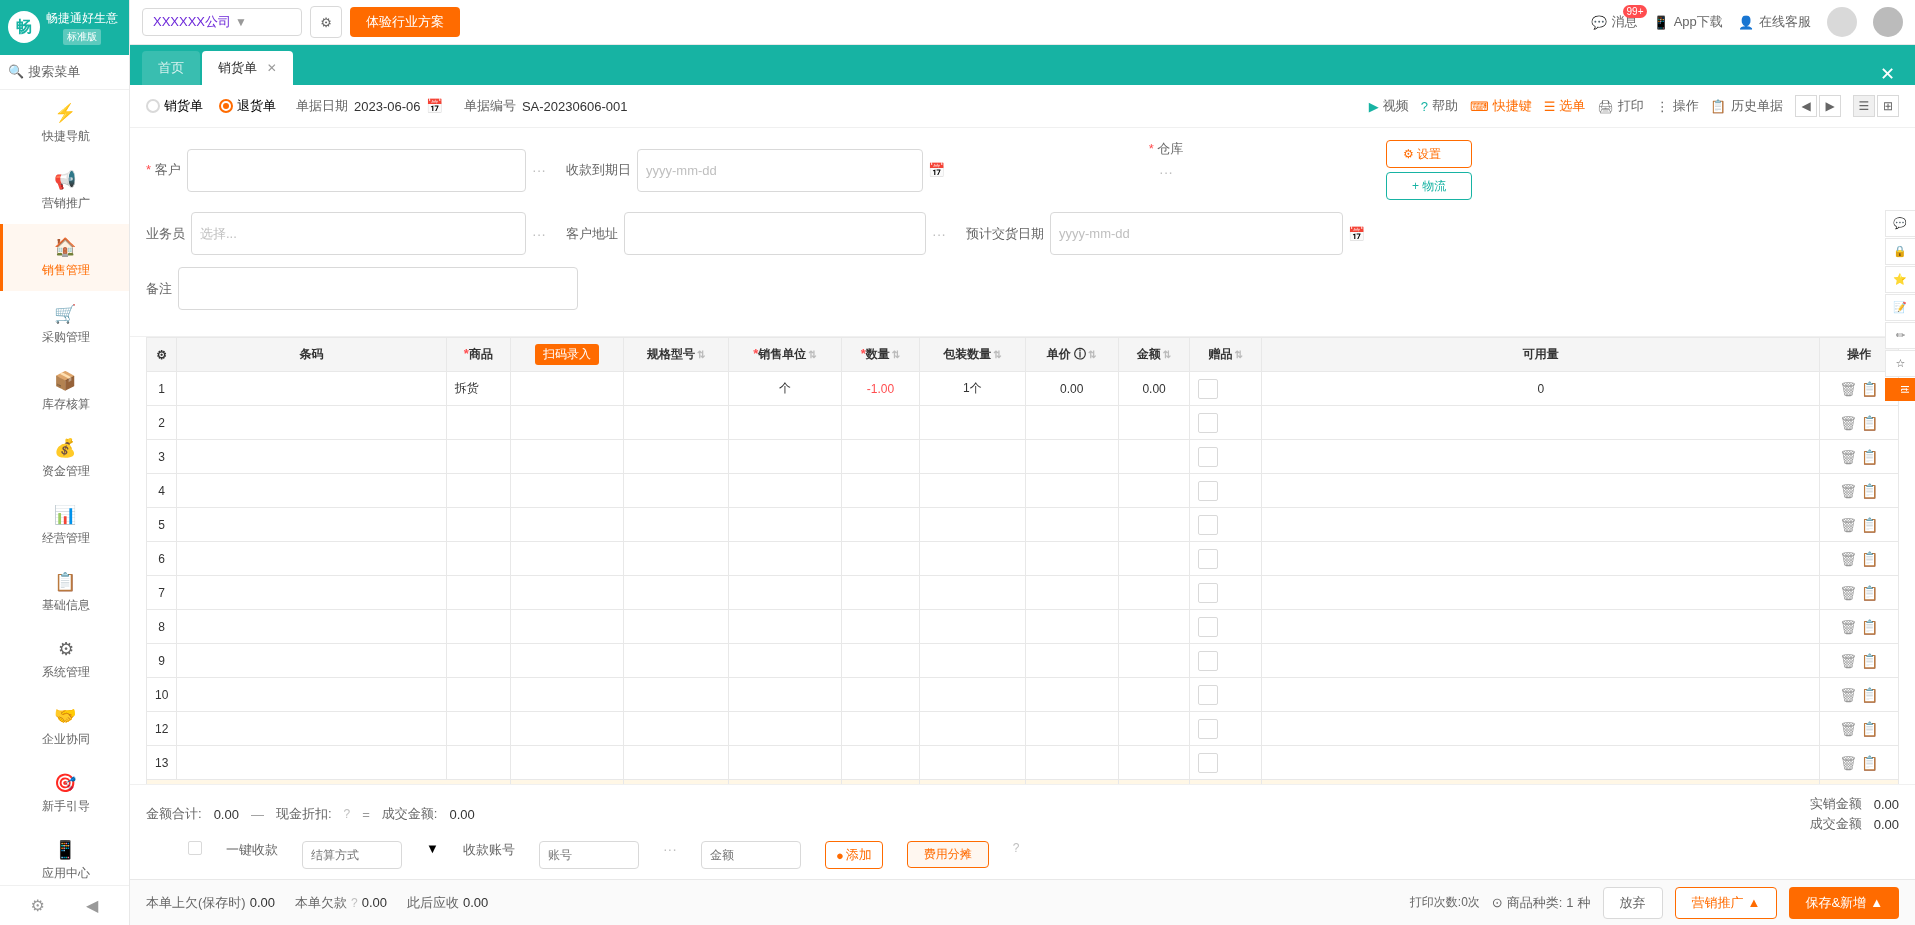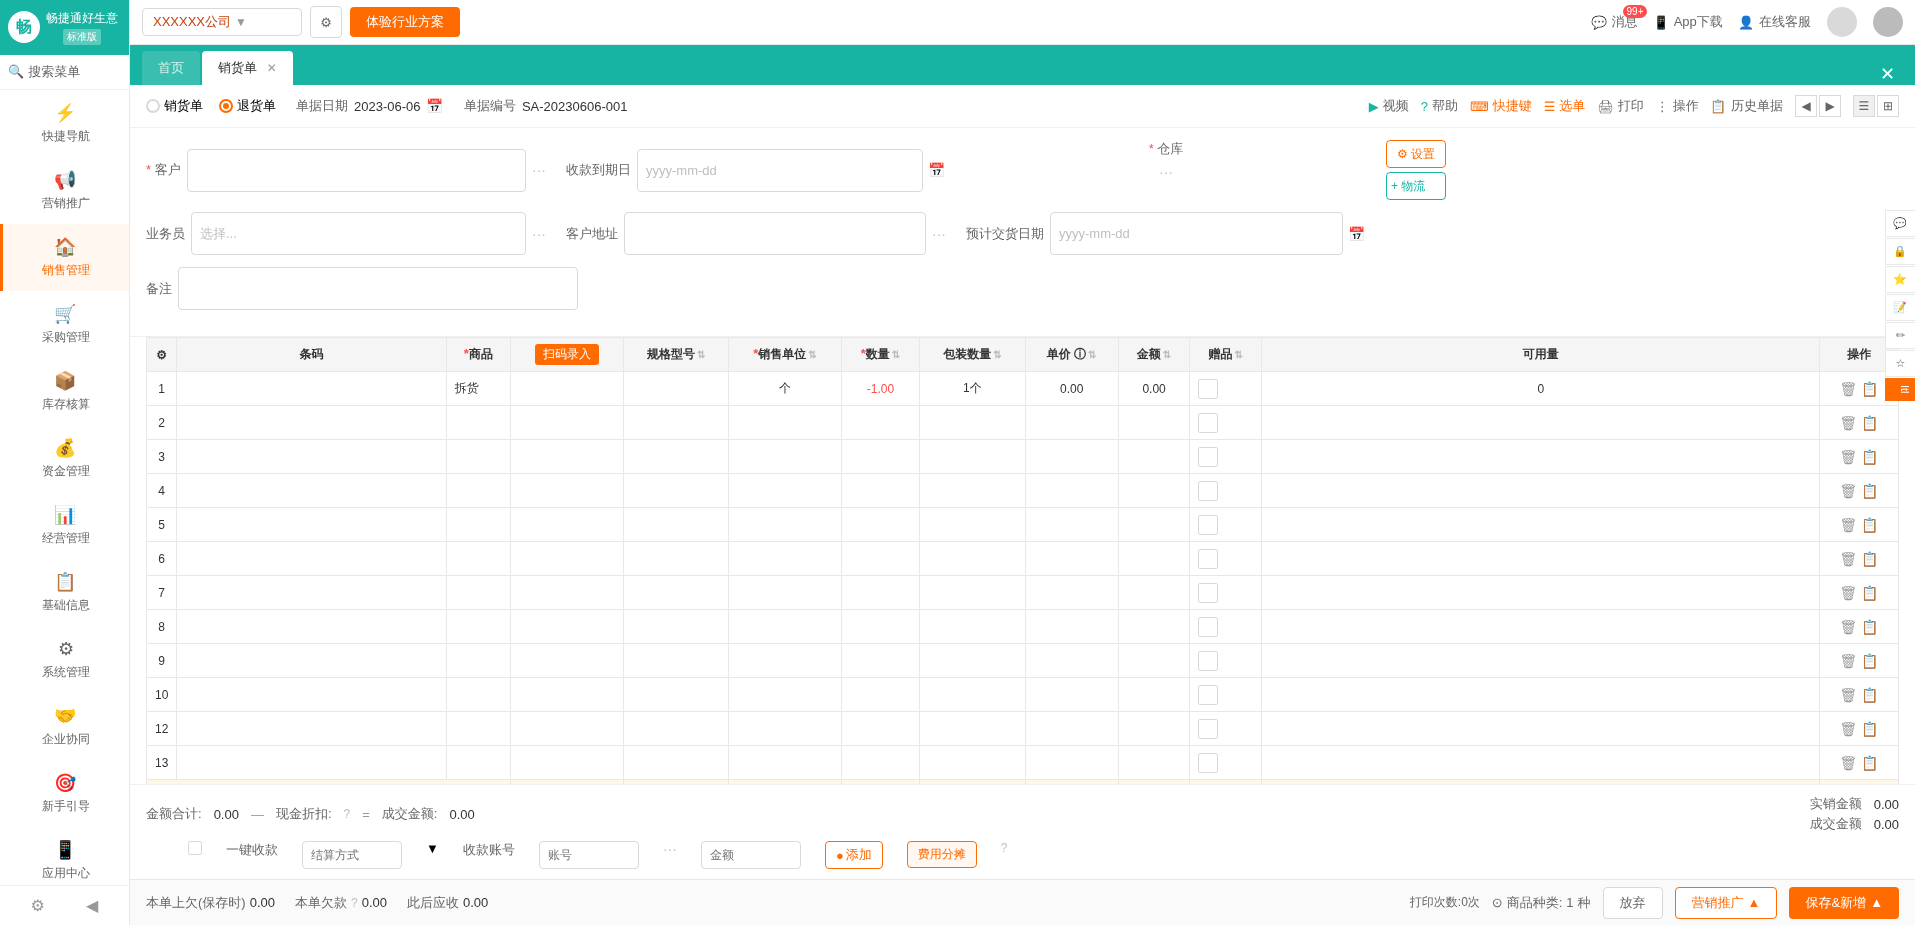--- a/index.html
+++ b/index.html
@@ -20,21 +20,21 @@
     .sidebar-nav-item .nav-label { font-size: 12px; text-align: center; }
     .sidebar-footer { padding: 10px; border-top: 1px solid #f0f0f0; display: flex; justify-content: space-around; }
     .sidebar-footer-btn { cursor: pointer; color: #999; font-size: 16px; }
 
     
     .main { flex: 1; display: flex; flex-direction: column; overflow: hidden; }
 
     
     .top-header { height: 45px; background: #fff; border-bottom: 1px solid #e8e8e8; display: flex; align-items: center; padding: 0 12px; gap: 8px; flex-shrink: 0; }
     .company-selector { display: flex; align-items: center; gap: 4px; border: 1px solid #d9d9d9; border-radius: 4px; padding: 4px 10px; cursor: pointer; min-width: 160px; }
-    .company-name { color: #c2410c; font-size: 13px; }
+    .company-name { color: #6d28d9; font-size: 13px; }
     .company-arrow { color: #999; font-size: 12px; }
     .settings-btn { width: 32px; height: 32px; display: flex; align-items: center; justify-content: center; cursor: pointer; color: #666; font-size: 16px; border: 1px solid #d9d9d9; border-radius: 4px; }
     .trial-btn { background: #ff6b00; color: #fff; border: none; border-radius: 4px; padding: 6px 16px; cursor: pointer; font-size: 13px; }
     .top-header-right { margin-left: auto; display: flex; align-items: center; gap: 16px; }
     .header-action { display: flex; align-items: center; gap: 4px; cursor: pointer; color: #666; font-size: 13px; position: relative; }
     .badge { background: #ff4d4f; color: #fff; font-size: 10px; padding: 1px 4px; border-radius: 8px; position: absolute; top: -8px; right: -10px; }
     .avatar { width: 30px; height: 30px; background: #d9d9d9; border-radius: 50%; }
 
     
     .tab-bar { height: 40px; background: #17b3a3; display: flex; align-items: flex-end; padding: 0 12px; flex-shrink: 0; gap: 2px; }
@@ -95,39 +95,39 @@
     
     .form-footer { padding: 10px 16px; border-top: 1px solid #f0f0f0; flex-shrink: 0; }
     .footer-row1 { display: flex; align-items: center; gap: 12px; margin-bottom: 8px; }
     .footer-label { color: #666; font-size: 13px; }
     .footer-value { color: #333; font-size: 13px; font-weight: 500; }
     .dash-separator { color: #999; }
     .footer-row2 { display: flex; align-items: flex-start; gap: 24px; margin-left: 42px; }
     .checkbox-small { width: 14px; height: 14px; border: 1px solid #d9d9d9; border-radius: 2px; cursor: pointer; flex-shrink: 0; }
     .footer-input { height: 28px; border: 1px solid #d9d9d9; border-radius: 4px; padding: 0 8px; font-size: 12px; width: 100px; }
     .add-btn { background: #fff; border: 1px solid #ff6b00; color: #ff6b00; border-radius: 4px; padding: 4px 10px; font-size: 12px; cursor: pointer; display: flex; align-items: center; gap: 2px; }
-    .expense-btn { background: #fff7f0; border: 1px solid #ff6b00; color: #ff6b00; border-radius: 4px; padding: 4px 10px; font-size: 12px; cursor: pointer; }
+    .expense-btn { background: #fff7f0; border: 1px solid #ff6b00; color: #ff6b00; border-radius: 4px; padding: 4px 16px; font-size: 12px; cursor: pointer; }
     .question-icon { color: #bfbfbf; cursor: pointer; font-size: 12px; }
 
     
     .bottom-bar { height: 46px; background: #fafafa; border-top: 1px solid #e8e8e8; display: flex; align-items: center; padding: 0 16px; gap: 20px; flex-shrink: 0; }
     .bottom-stat { display: flex; align-items: center; gap: 4px; font-size: 12px; color: #666; }
     .bottom-stat-value { color: #333; font-weight: 500; }
     .bottom-right { margin-left: auto; display: flex; align-items: center; gap: 12px; }
     .print-stat { font-size: 12px; color: #666; }
     .product-type { display: flex; align-items: center; gap: 4px; font-size: 12px; color: #666; }
     .abandon-btn { height: 32px; border: 1px solid #d9d9d9; border-radius: 4px; background: #fff; color: #666; padding: 0 16px; cursor: pointer; font-size: 13px; }
     .save-draft-btn { height: 32px; border: 1px solid #ff6b00; border-radius: 4px; background: #fff; color: #ff6b00; padding: 0 16px; cursor: pointer; font-size: 13px; display: flex; align-items: center; gap: 4px; }
     .save-new-btn { height: 32px; background: #ff6b00; border: none; border-radius: 4px; color: #fff; padding: 0 16px; cursor: pointer; font-size: 13px; display: flex; align-items: center; gap: 4px; }
 
     
     .form-actions-right { display: flex; flex-direction: column; gap: 4px; }
-    .settings-action-btn { height: 28px; border: 1px solid #d9d9d9; border-radius: 4px; background: #fff; padding: 0 10px; cursor: pointer; font-size: 12px; color: #666; display: flex; align-items: center; gap: 4px; white-space: nowrap; }
+    .settings-action-btn { height: 28px; border: 1px solid #d9d9d9; border-radius: 4px; background: #fff; padding: 0 16px; cursor: pointer; font-size: 12px; color: #666; display: flex; align-items: center; gap: 4px; white-space: nowrap; }
     .settings-action-btn.orange { color: #ff6b00; border-color: #ff6b00; }
-    .logistics-action-btn { height: 28px; border: 1px solid #17b3a3; border-radius: 4px; background: #fff; padding: 0 4px; cursor: pointer; font-size: 12px; color: #17b3a3; display: flex; align-items: center; gap: 4px; white-space: nowrap; }
+    .logistics-action-btn { height: 28px; border: 1px solid #17b3a3; border-radius: 4px; background: #fff; padding: 0 25px; cursor: pointer; font-size: 12px; color: #17b3a3; display: flex; align-items: center; gap: 4px; white-space: nowrap; }
   </style>
 </head>
 <body>
 
 <div class="sidebar">
   <div class="sidebar-logo">
     <div class="sidebar-logo-icon">
       <span>畅</span>
     </div>
     <div>

